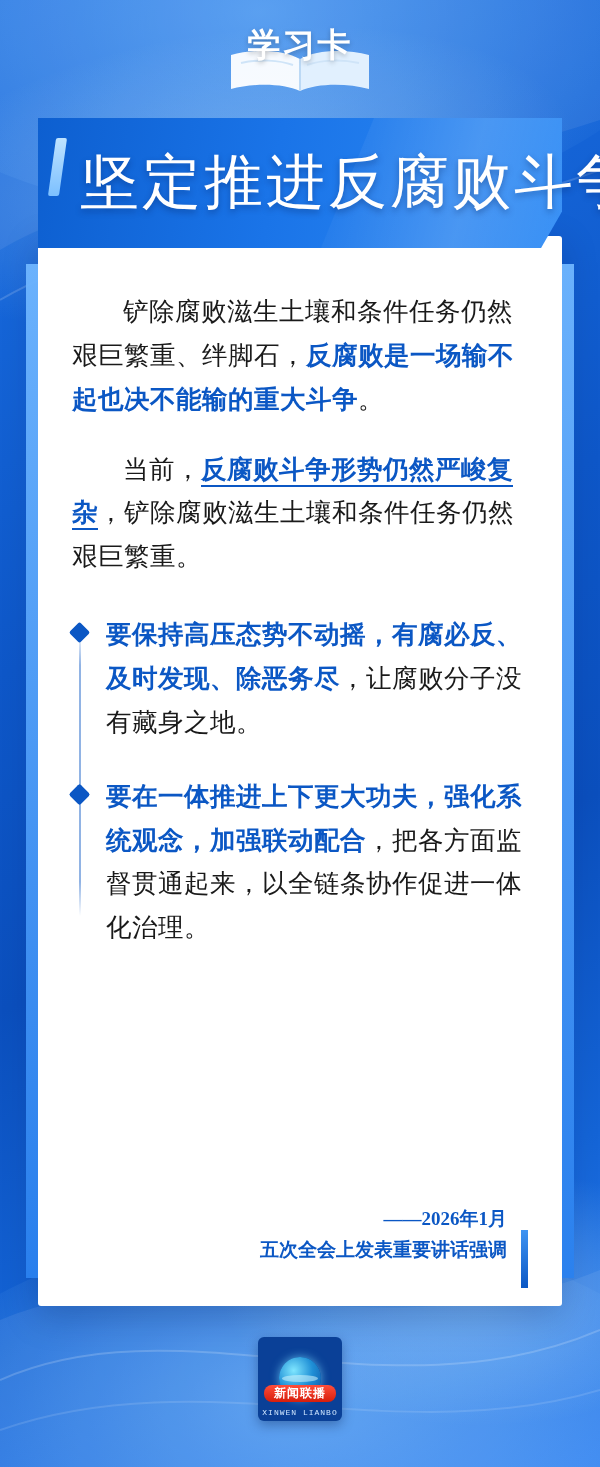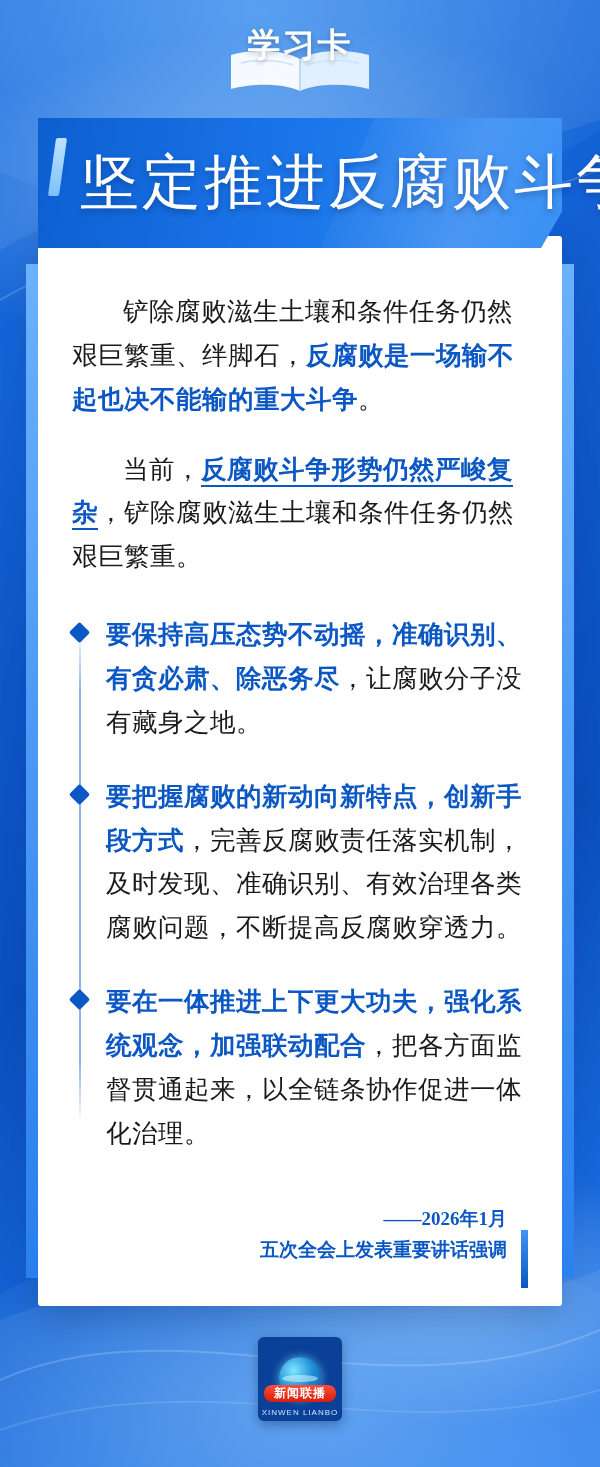--- a/index.html
+++ b/index.html
@@ -304,21 +304,21 @@
     line-height: 17px;
     letter-spacing: 1px;
   }
   .fsub {
     position: absolute;
     left: 0; right: 0;
     bottom: 4px;
     color: #cfe6ff;
     font-size: 8px;
     letter-spacing: 1px;
-    font-family: Liberation Sans, sans-serif;
+    font-family: Liberation Mono, monospace;
   }
 </style>
 </head>
 <body>
 
 <div class="poster">
 
   <div class="swoosh sw1"></div>
   <div class="swoosh sw2"></div>
   <div class="swoosh sw3"></div>
@@ -362,26 +362,25 @@
       </p>
 
       <p class="para">
         <span>当前，</span><span class="hi-u">反腐败斗争形势仍然严峻复杂</span><span>，铲除腐败滋生土壤和条件任务仍然艰巨繁重。</span>
       </p>
 
       <div class="bullets">
 
         <div class="bullet">
           <span class="diamond"></span>
-          <span class="txt"><span class="hi">要保持高压态势不动摇，准确识别、有贪必肃、除恶务尽</span><span>，让腐败分子没有藏身之地。</span></span>
+          <span class="txt"><span class="hi">要保持高压态势不动摇，有腐必反、及时发现、除恶务尽</span><span>，让腐败分子没有藏身之地。</span></span>
         </div>
 
         <div class="bullet">
           <span class="diamond"></span>
-          <span class="txt"><span class="hi">要把握腐败的新动向新特点，创新手段方式</span><span>，完善反腐败责任落实机制，及时发现、准确识别、有效治理各类腐败问题，不断提高反腐败穿透力。</span></span>
         </div>
 
         <div class="bullet">
           <span class="diamond"></span>
           <span class="txt"><span class="hi">要在一体推进上下更大功夫，强化系统观念，加强联动配合</span><span>，把各方面监督贯通起来，以全链条协作促进一体化治理。</span></span>
         </div>
 
       </div>
     </div>
 

